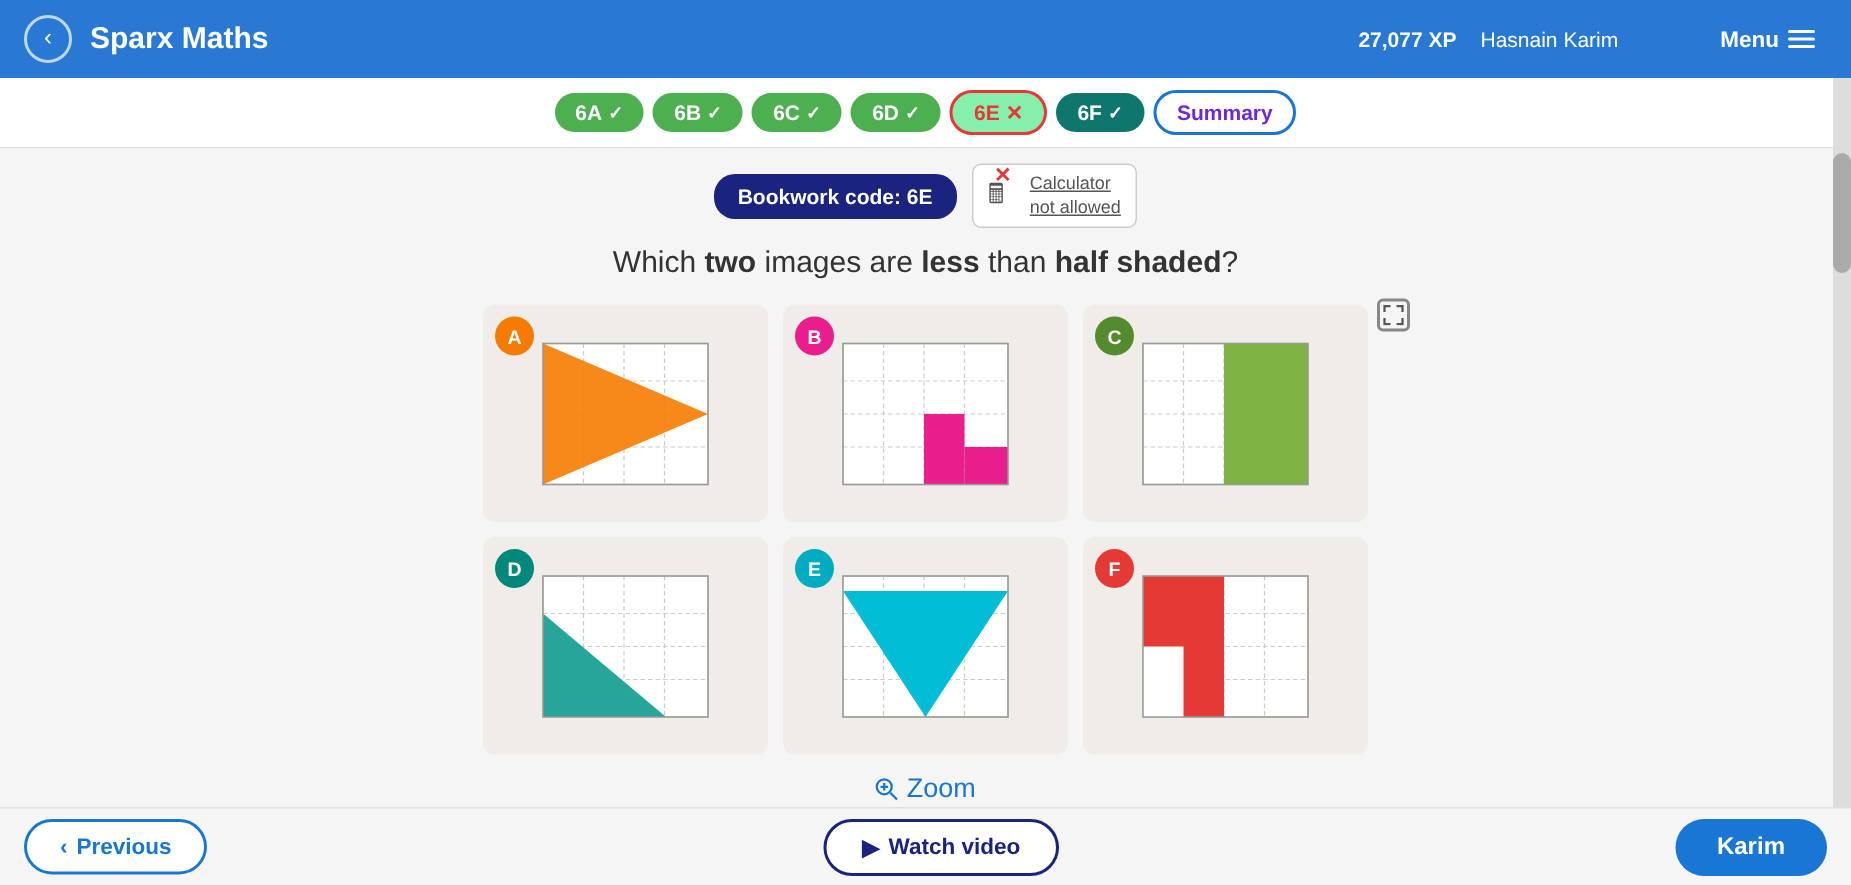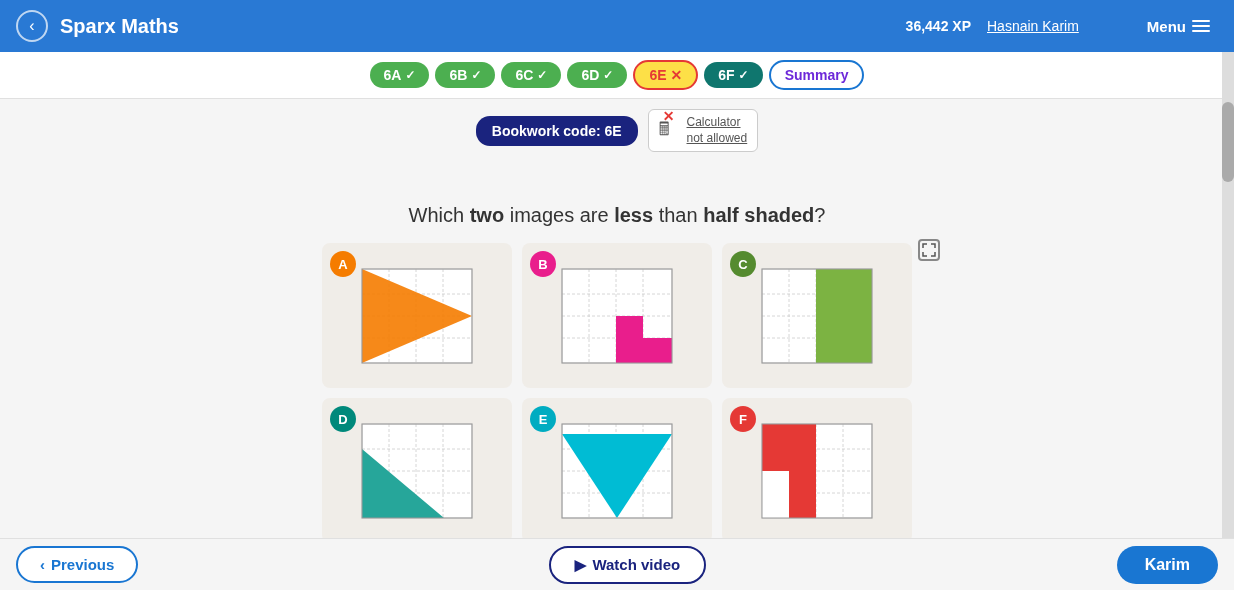--- a/index.html
+++ b/index.html
@@ -37,21 +37,20 @@
       gap: 16px;
     }
     .header-xp {
       font-size: 14px;
       font-weight: 600;
       color: white;
     }
     .header-user {
       font-size: 14px;
       color: white;
-      text-decoration: underline;
     }
     .header-menu-btn {
       display: flex;
       align-items: center;
       gap: 6px;
       font-size: 15px;
       font-weight: 600;
       color: white;
       cursor: pointer;
       padding: 4px 8px;
@@ -81,21 +80,21 @@
       border-radius: 20px;
       font-size: 14px;
       font-weight: 600;
       cursor: pointer;
     }
     .tab-green {
       background: #4caf50;
       color: white;
     }
     .tab-active-error {
-      background: #fde047;
+      background: #86efac;
       color: #e53935;
       border: 2px solid #e53935;
     }
     .tab-teal {
       background: #0f766e;
       color: white;
     }
     .tab-summary {
       background: white;
       color: #6d28d9;
@@ -154,21 +153,20 @@
       font-size: 14px;
       font-weight: bold;
     }
 
     
     .question-text {
       font-size: 20px;
       color: #333;
       margin-bottom: 16px;
       text-align: center;
-      margin-top: 40px;
     }
     .question-text strong { font-weight: 700; }
 
     
     .image-grid {
       display: grid;
       grid-template-columns: repeat(3, 190px);
       grid-template-rows: repeat(2, 145px);
       gap: 10px;
       margin-bottom: 10px;
@@ -301,21 +299,21 @@
       font-size: 11px;
     }
   </style>
 </head>
 <body>
 
 <div class="header">
   <div class="header-back">‹</div>
   <div class="header-title">Sparx Maths</div>
   <div class="header-right">
-    <span class="header-xp">36,442 XP</span>
+    <span class="header-xp">27,077 XP</span>
     <span class="header-user">Hasnain Karim</span>
     <div class="header-menu-btn">
       <span>Menu</span>
       <div class="menu-lines">
         <div class="menu-line"></div>
         <div class="menu-line"></div>
         <div class="menu-line"></div>
       </div>
     </div>
   </div>

